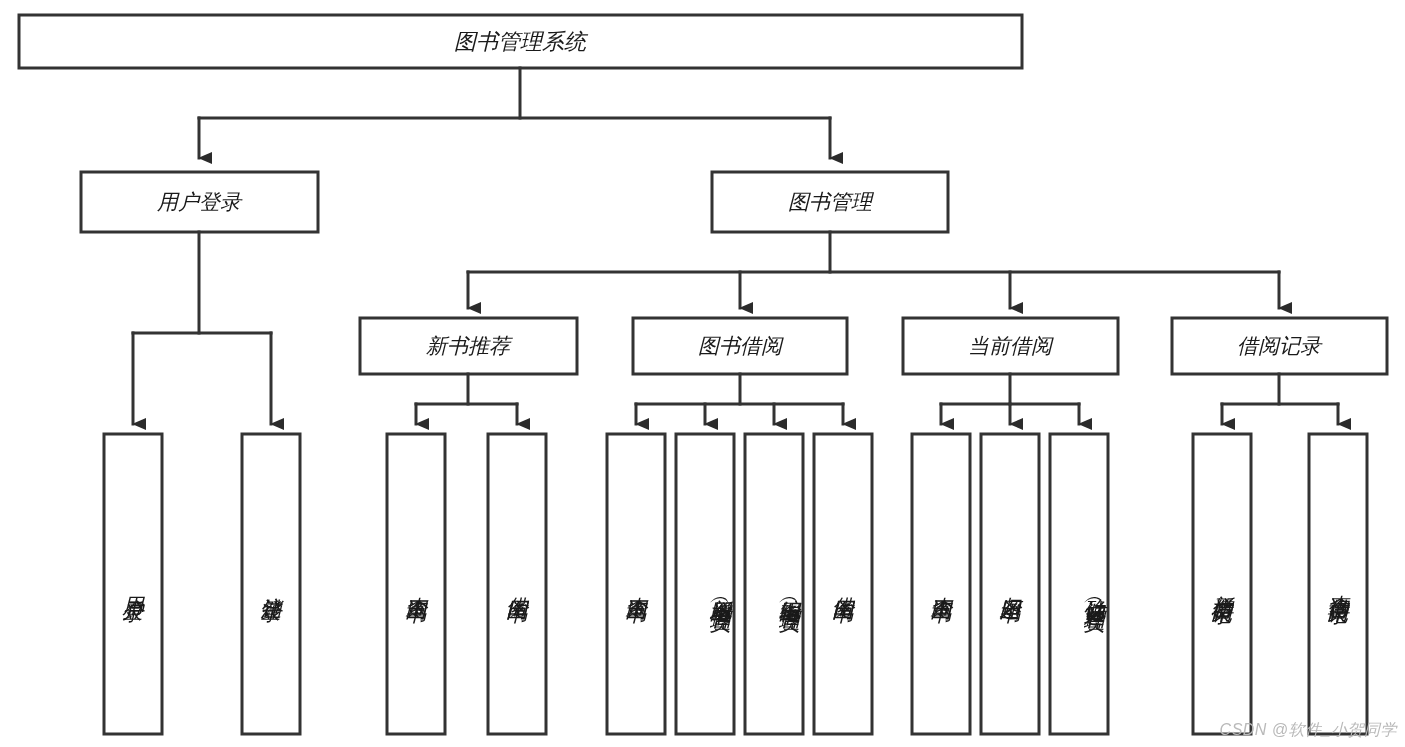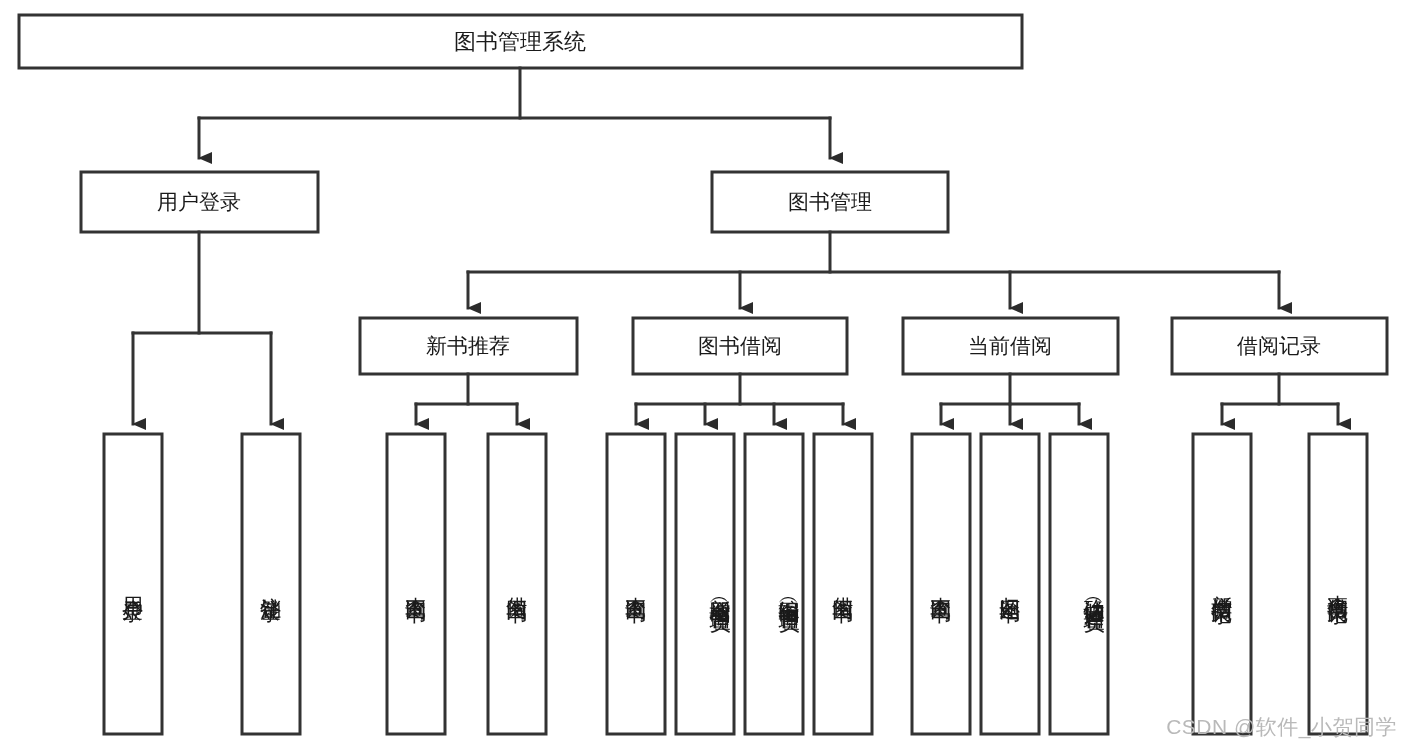--- a/index.html
+++ b/index.html
@@ -11,20 +11,21 @@
     width: 1405px;
     height: 747px;
     font-family: "Liberation Sans", "DejaVu Sans", sans-serif;
     overflow: hidden;
   }
   #diagram-root {
     position: relative;
     width: 1405px;
     height: 747px;
     background: #ffffff;
+    font-style: italic;
   }
   svg#tree-svg {
     position: absolute;
     left: 0;
     top: 0;
     width: 1405px;
     height: 747px;
     display: block;
   }
   .node-box {
@@ -69,21 +70,21 @@
     align-items: center;
     justify-content: center;
     white-space: nowrap;
     pointer-events: none;
   }
   #watermark {
     position: absolute;
     right: 8px;
     bottom: 6px;
     font-family: "Liberation Sans", "DejaVu Sans", sans-serif;
-    font-size: 21px;
+    font-size: 16px;
     color: #b9b9b9;
     letter-spacing: 0.5px;
     white-space: nowrap;
   }
 </style>
 </head>
 <body>
 
 <div id="diagram-root">
 

